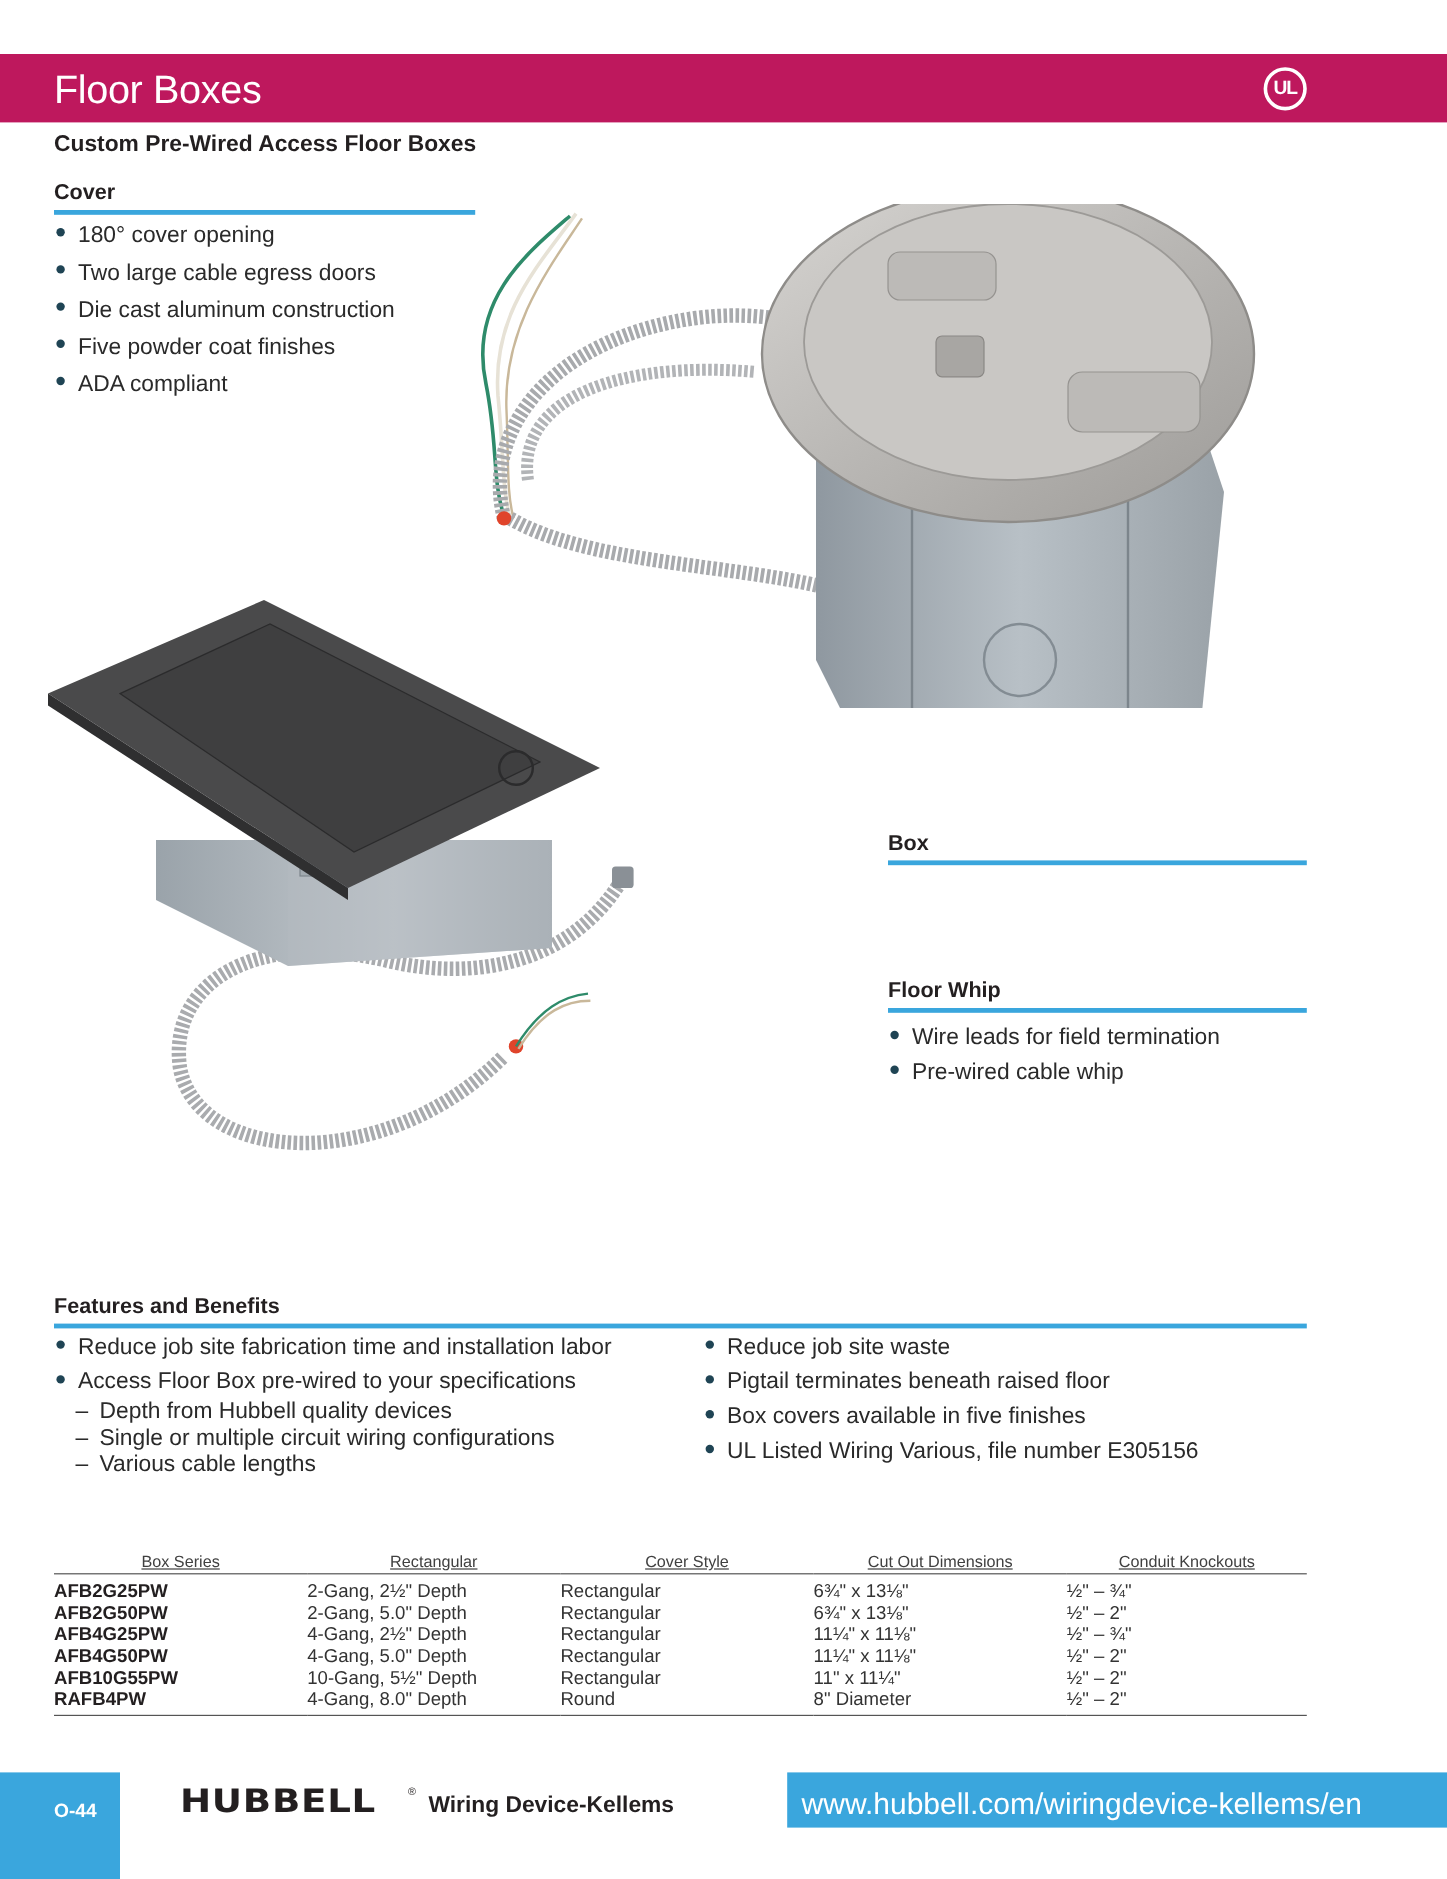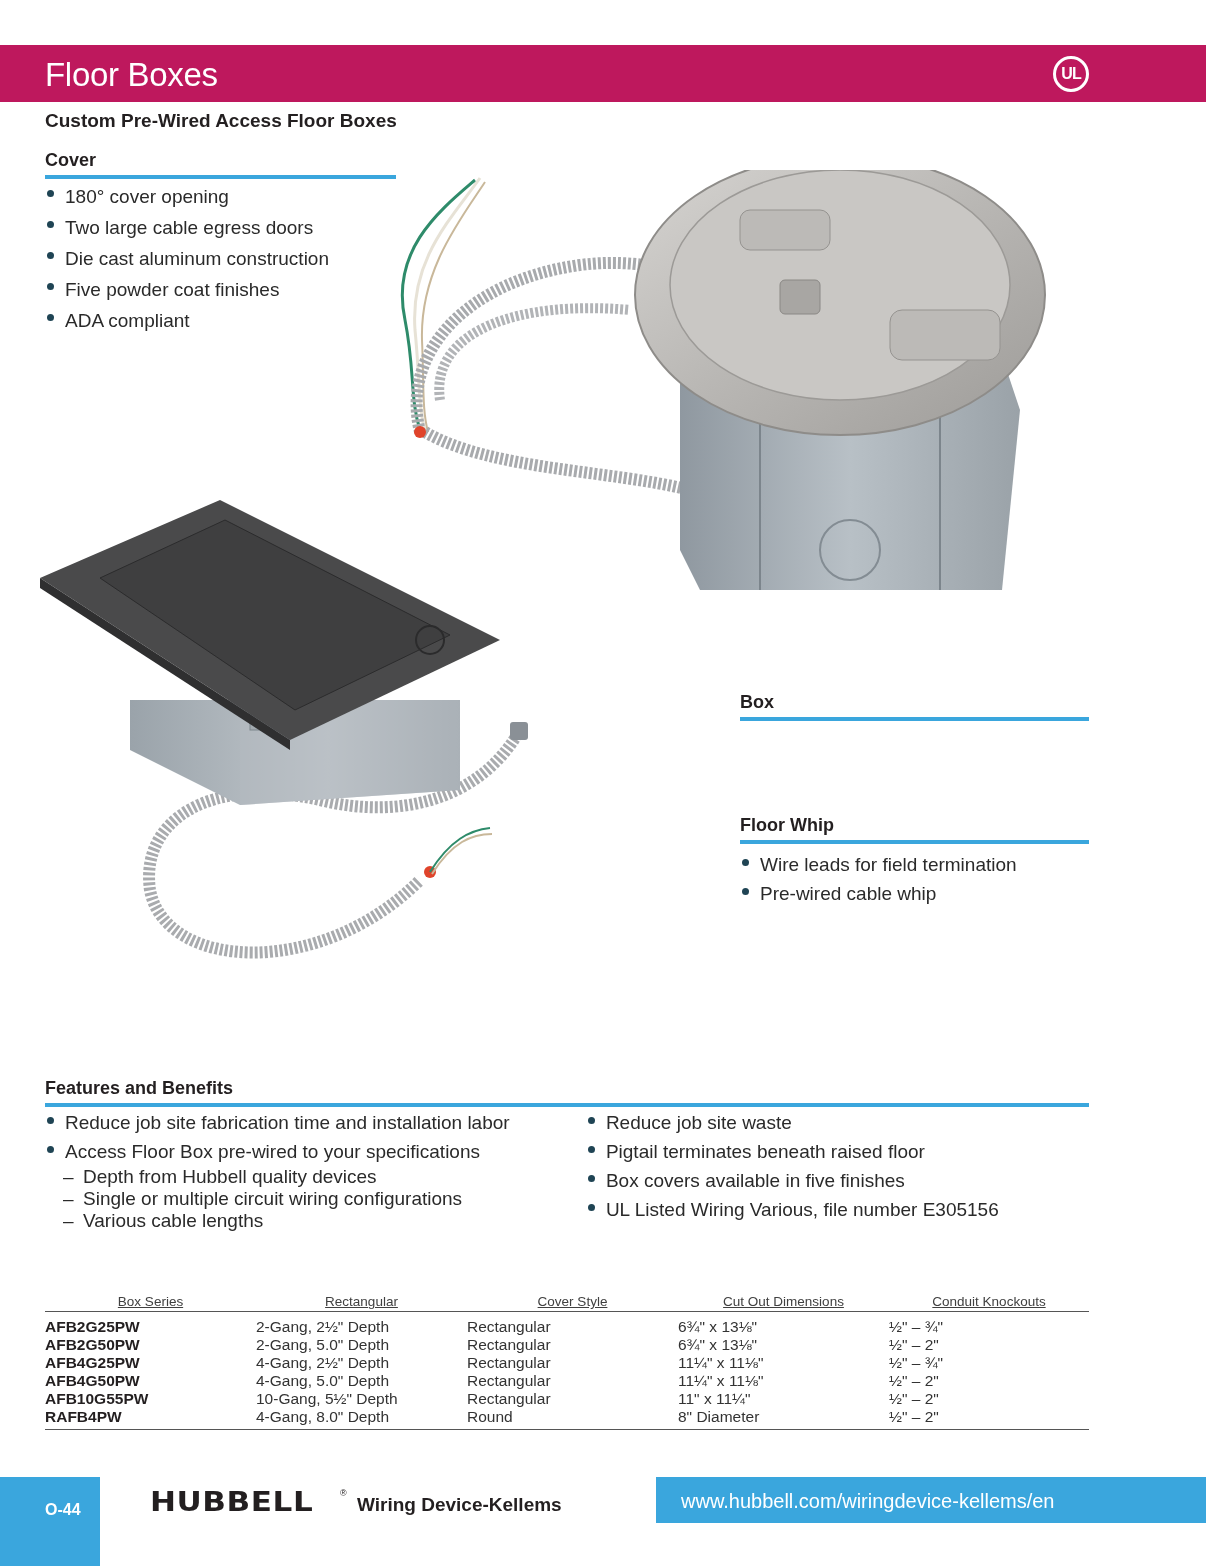--- a/index.html
+++ b/index.html
@@ -48,21 +48,21 @@
   tbody tr:first-child td { padding-top: 6px; }
   tbody tr:last-child td { padding-bottom: 3px; border-bottom: 1.5px solid #555; }
   td.series { font-weight: bold; color: #231f20; }
   .c1 { width: 211px; } .c2 { width: 211px; } .c3 { width: 211px; } .c4 { width: 211px; }
 
   .photo { position: absolute; }
 
   .footer-left { position: absolute; left: 0; top: 1477px; width: 100px; height: 89px; background: #3aa6dd; }
   .page-num { position: absolute; left: 45px; top: 24px; color: #fff; font-weight: bold; font-size: 16px; }
   .footer-right { position: absolute; left: 656px; top: 1477px; width: 550px; height: 46px; background: #3aa6dd; }
-  .footer-url { position: absolute; left: 12px; top: 13px; color: #fff; font-size: 20px; margin-left: 13px; }
+  .footer-url { position: absolute; left: 12px; top: 13px; color: #fff; font-size: 25px; }
   .brand { position: absolute; left: 150px; top: 1486px; }
   .brand-name { font-family: "DejaVu Sans", sans-serif; font-weight: bold; font-size: 27px; letter-spacing: 0.5px; color: #231f20; transform: scaleX(1.15); transform-origin: left; display: inline-block; }
   .brand-reg { position: absolute; left: 190px; top: 2px; font-size: 9px; }
   .brand-sub { position: absolute; left: 207px; top: 8px; white-space: nowrap; font-weight: bold; font-size: 19px; color: #231f20; }
 </style>
 </head>
 <body>
 
 <div class="header-bar">
   <div class="header-title">Floor Boxes</div>

